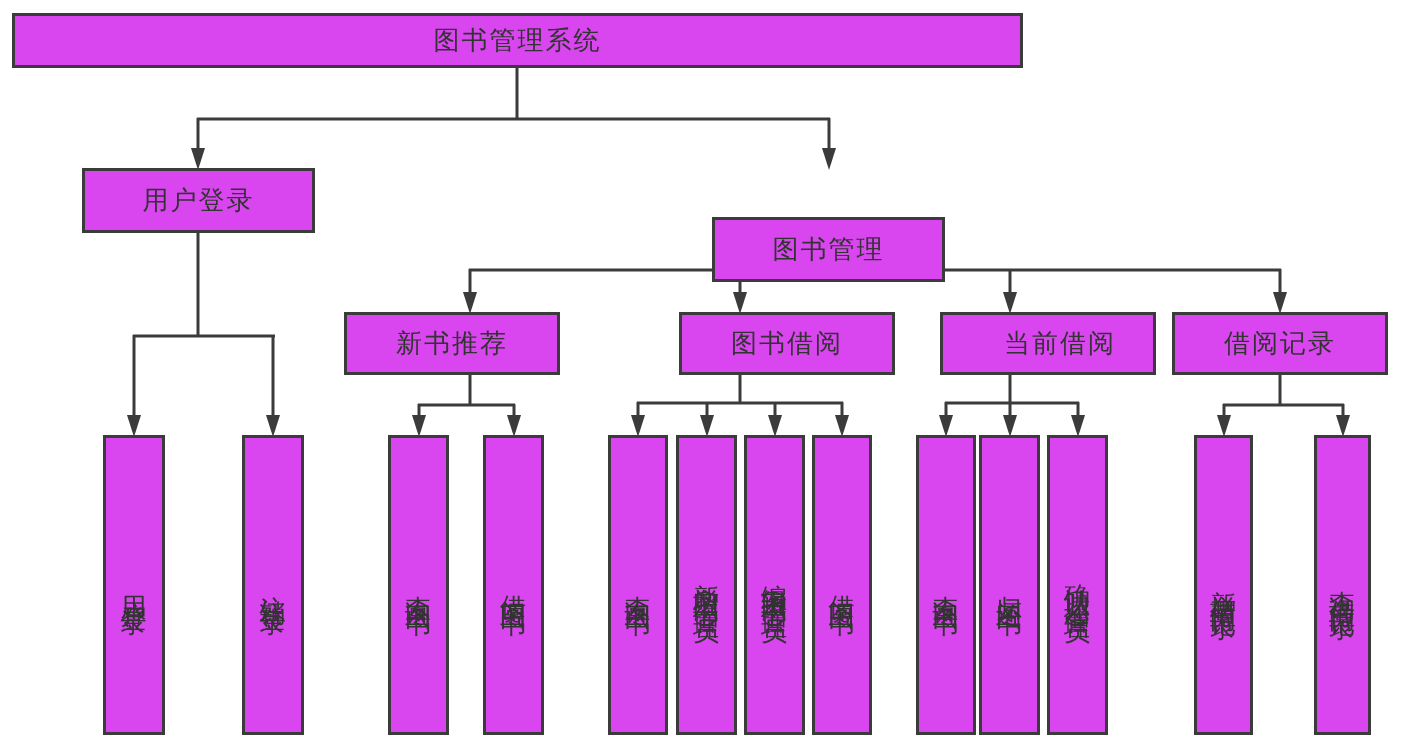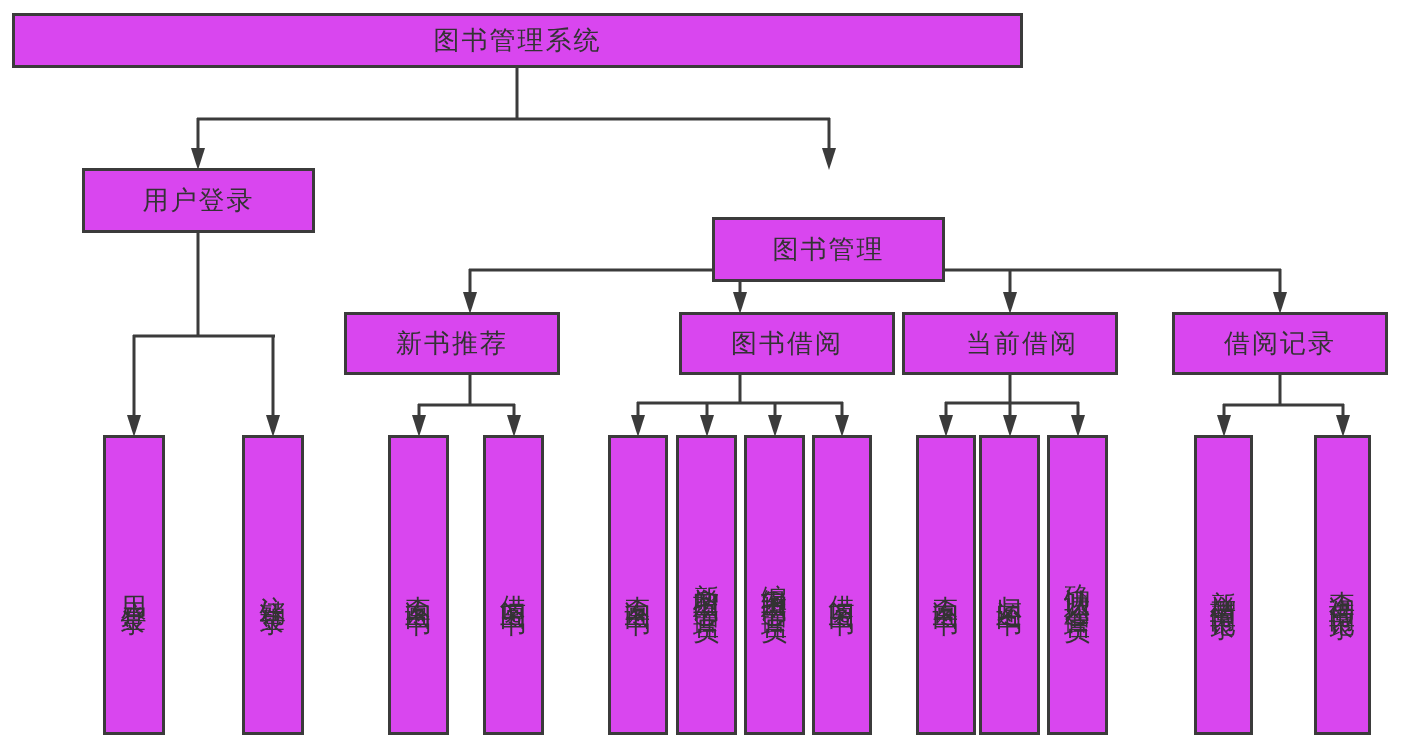--- a/index.html
+++ b/index.html
@@ -25,21 +25,21 @@
   }
   
   .n-root  { left: 12px;  top: 13px;  width: 1011px; height: 55px; }
   
   .n-login { left: 82px;  top: 168px; width: 233px; height: 65px; }
   .n-mgmt  { left: 712px; top: 184px; width: 233px; height: 65px; margin-top: 33px; }
   
   .n-l3    { top: 312px; width: 216px; height: 63px; }
   .n-newb  { left: 344px; }
   .n-bor   { left: 633px; margin-left: 46px; }
-  .n-cur   { left: 902px; padding-left: 24px; }
+  .n-cur   { left: 940px; padding-left: 24px; }
   .n-rec   { left: 1172px; }
   
   .leaf    { top: 435px; height: 300px; width: 61px; }
   .lf-a1 { left: 103px; width: 62px; }
   .lf-a2 { left: 242px; width: 62px; }
   .lf-b1 { left: 388px; }
   .lf-b2 { left: 483px; }
   .lf-c1 { left: 608px; width: 60px; }
   .lf-c2 { left: 676px; }
   .lf-c3 { left: 744px; }

